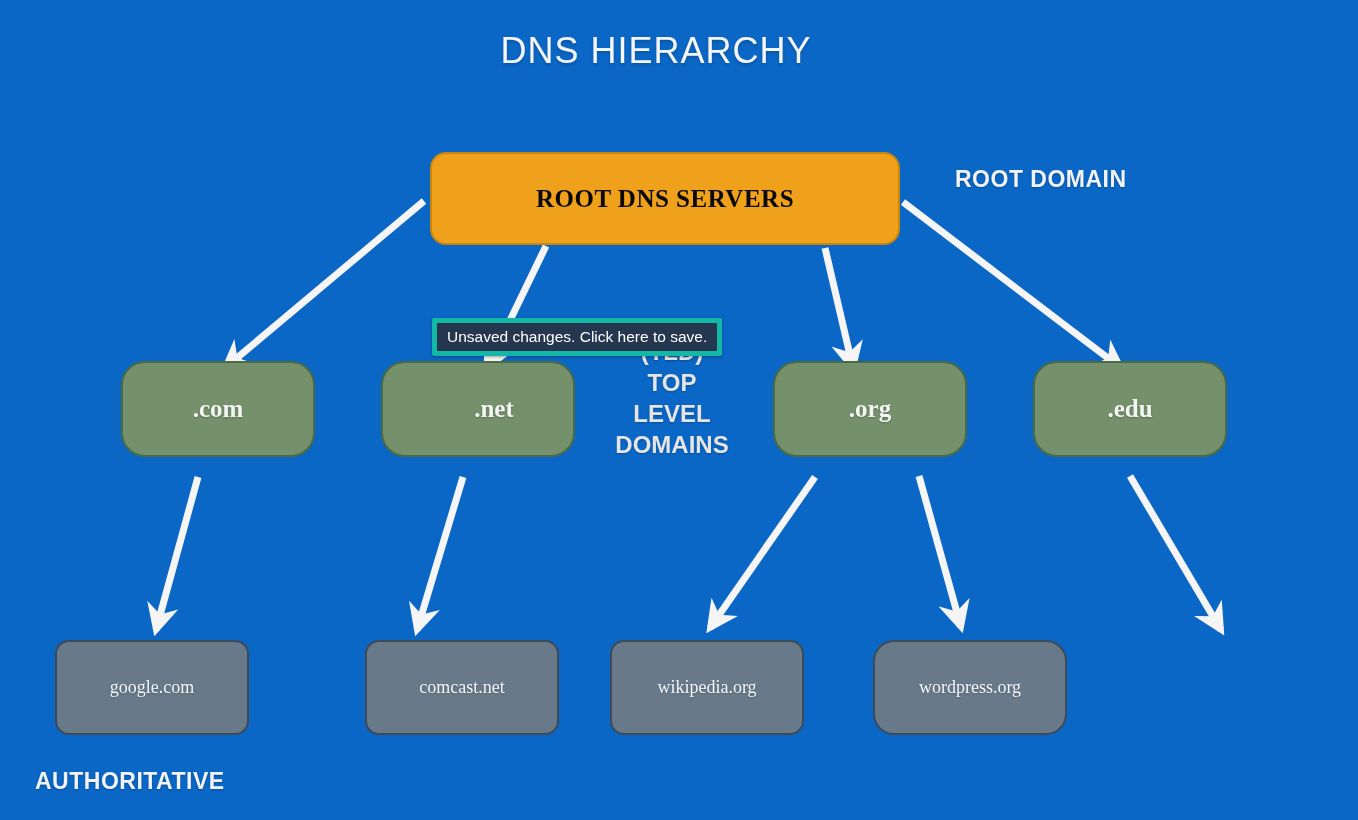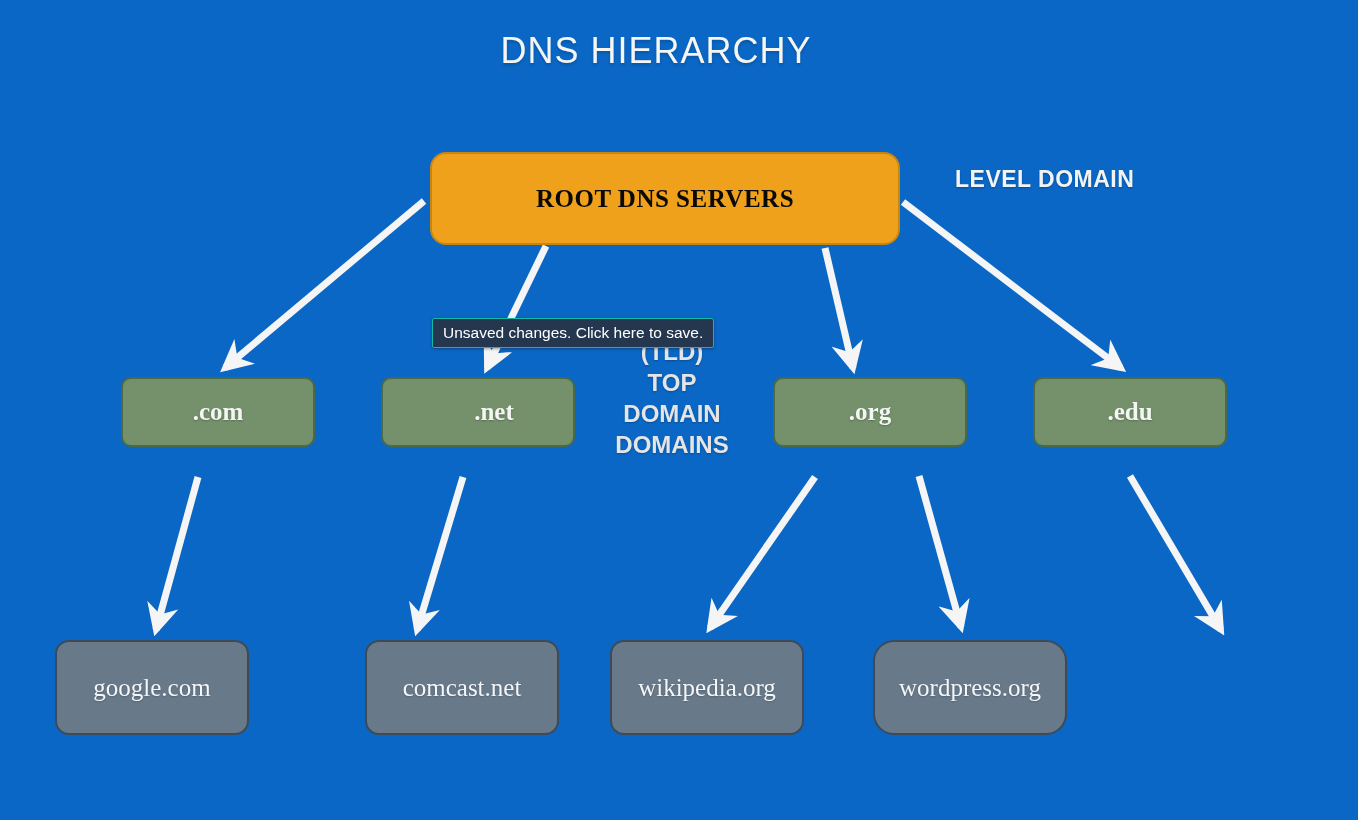--- a/index.html
+++ b/index.html
@@ -41,35 +41,35 @@
   .node-root{
     left:430px;top:152px;width:470px;height:93px;
     background:#F0A11B;
     border:2px solid #C8860F;
     border-radius:16px;
     color:#0A0A0A;
     font-size:25px;font-weight:700;
     letter-spacing:0.5px;
   }
   .node-tld{
-    width:194px;height:70px;top:377px;
+    width:194px;height:96px;top:361px;
     background:#75916C;
     border:2px solid #4C6B44;
-    border-radius:10px;
+    border-radius:24px;
     color:#F4F6F3;
     font-size:25px;font-weight:700;
     text-shadow:0 1px 2px rgba(0,0,0,0.25);
   }
   .node-auth{
     width:194px;height:95px;top:640px;
     background:#68798A;
     border:2px solid #3E4B57;
     border-radius:14px;
     color:#F4F6F8;
-    font-size:25px;font-weight:400;
+    font-size:18px;font-weight:400;
     text-shadow:0 1px 2px rgba(0,0,0,0.2);
   }
   #tld-com{left:121px;}
   #tld-net{left:381px;padding-left:32px;}
   #tld-org{left:773px;}
   #tld-edu{left:1033px;}
   #auth-google{left:55px;}
   #auth-comcast{left:317px;margin-left:48px;}
   #auth-wikipedia{left:610px;}
   #auth-wordpress{left:873px;border-radius:21px;}
@@ -97,21 +97,21 @@
     line-height:31px;
     text-shadow:0 1px 2px rgba(0,0,0,0.25);
     z-index:2;
   }
   .toast{
     position:absolute;
     left:432px;top:318px;
     height:28px;
     padding:0 10px;
     background:#24374E;
-    border:1px solid #14b8a6;
+    border:5px solid #14b8a6;
     border-radius:2px;
     box-shadow:0 1px 3px rgba(0,0,0,0.35);
     color:#FFFFFF;
     font-size:15.5px;
     line-height:27px;
     white-space:nowrap;
     z-index:3;
     cursor:pointer;
   }
 </style>
@@ -138,26 +138,26 @@
       <line x1="815" y1="477" x2="710" y2="628" marker-end="url(#ah)"></line>
       <line x1="919" y1="476" x2="961" y2="627" marker-end="url(#ah)"></line>
       <line x1="1130" y1="476" x2="1221" y2="630" marker-end="url(#ah)"></line>
     </g>
   </svg>
 
   <div class="node node-root" id="node-root">
     <span>ROOT DNS SERVERS</span>
   </div>
 
-  <div class="side-label" id="root-domain-label">LEVEL DOMAIN</div>
+  <div class="side-label" id="root-domain-label">ROOT DOMAIN</div>
 
   <div class="tld-caption">
     <div>(TLD)</div>
     <div>TOP</div>
-    <div>DOMAIN</div>
+    <div>LEVEL</div>
     <div>DOMAINS</div>
   </div>
 
   <div class="node node-tld" id="tld-com">
     <span>.com</span>
   </div>
   <div class="node node-tld" id="tld-net">
     <span>.net</span>
   </div>
   <div class="node node-tld" id="tld-org">
@@ -173,18 +173,19 @@
   <div class="node node-auth" id="auth-comcast">
     <span>comcast.net</span>
   </div>
   <div class="node node-auth" id="auth-wikipedia">
     <span>wikipedia.org</span>
   </div>
   <div class="node node-auth" id="auth-wordpress">
     <span>wordpress.org</span>
   </div>
 
+  <div class="side-label" id="authoritative-label">AUTHORITATIVE</div>
 
   <div class="toast">
     <span>Unsaved changes. Click here to save.</span>
   </div>
 
 </div>
 
 </body></html>

